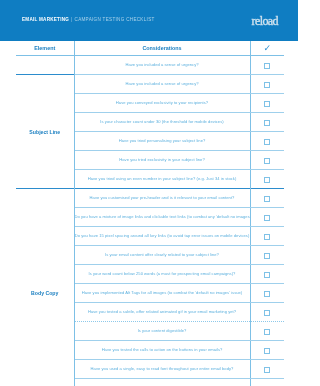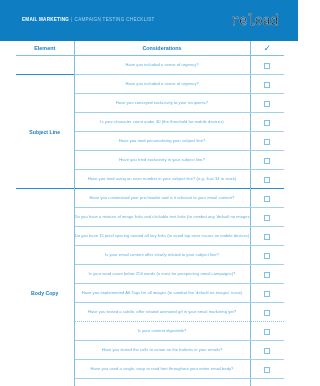--- a/index.html
+++ b/index.html
@@ -38,26 +38,26 @@
   }
   .header-title .ht-sep {
     color: #9ecbe8;
     padding: 0 2px;
   }
   .header-title .ht-light {
     color: #a9d2ea;
     letter-spacing: 0.3px;
   }
   .logo {
-    font-size: 14px;
+    font-size: 12px;
     line-height: 1;
     letter-spacing: -0.6px;
-    color: #000000;
+    color: #e5e5e5;
     -webkit-text-stroke: 0.4px #bcdcf1;
-    font-family: Liberation Mono, monospace;
+    font-family: Liberation Serif, serif;
     padding-right: 6px;
     user-select: none;
   }
 
   
   .sheet {
     padding: 0 14px 0 16px;
     box-sizing: border-box;
   }
   table.checklist {

